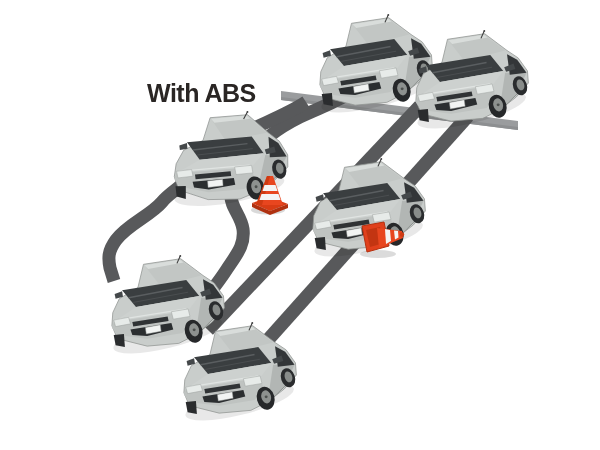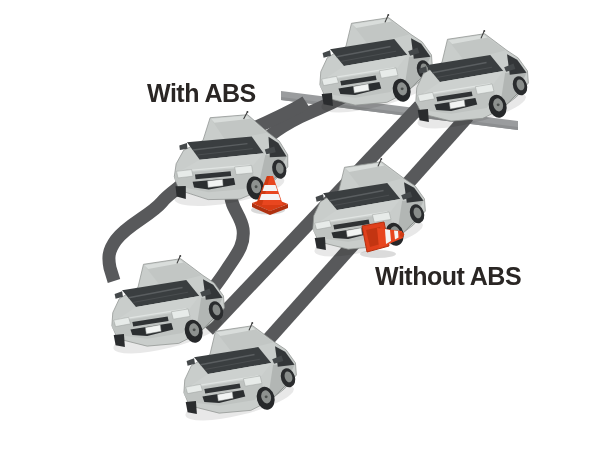--- a/index.html
+++ b/index.html
@@ -104,15 +104,14 @@
       <polygon points="362,226 384,222 389,246 367,252" fill="#e0401c" stroke="#b5300f" stroke-width="1"></polygon>
       <polygon points="366,230 380,227 384,243 370,247" fill="#c33512"></polygon>
       <polygon points="377,228 402,231 403,238 379,248" fill="#e8461f"></polygon>
       <polygon points="385,229 390,230 391,241 386,244" fill="#f4f4f4"></polygon>
       <polygon points="394,230.5 398,231 398.5,237.5 395,239.5" fill="#f4f4f4"></polygon>
       <circle cx="402" cy="234.5" r="2.2" fill="#cf3a12"></circle>
     </g>
   </svg>
 
   <div class="label label-with">With ABS</div>
-  <div class="label label-without">Without ABS</div>
 
 </div>
 
 </body></html>

